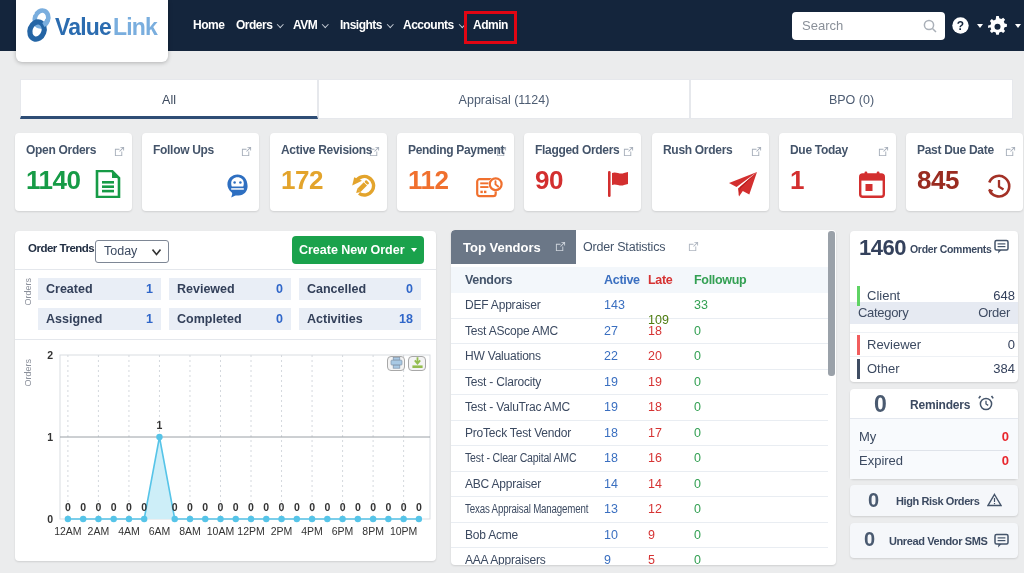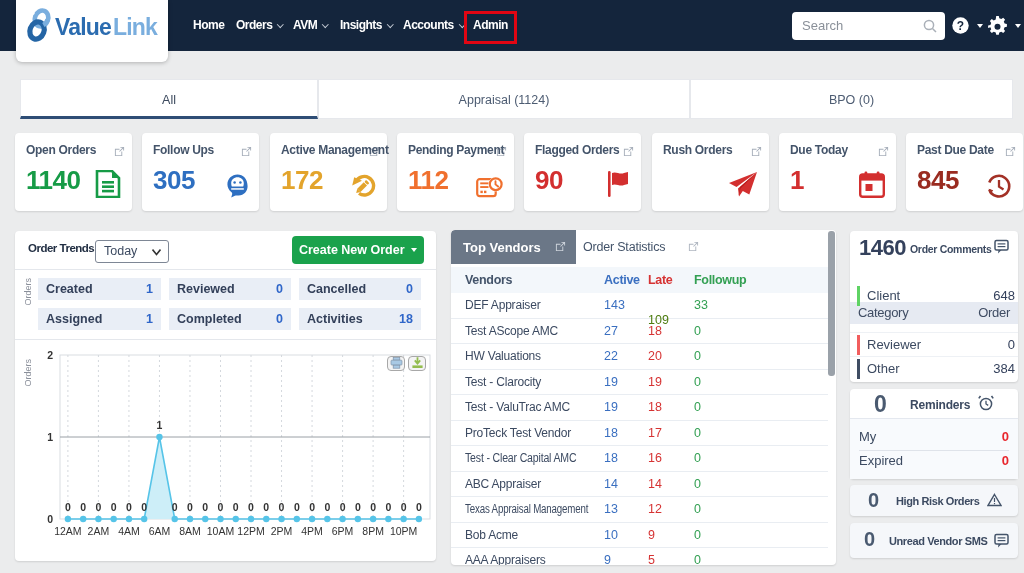--- a/index.html
+++ b/index.html
@@ -116,32 +116,31 @@
       <rect x="7" y="15.4" width="12" height="2.6" fill="#169b46"></rect>
       <rect x="7" y="19.8" width="12" height="2.6" fill="#169b46"></rect>
     </svg>
 </div>
 <div class="card" style="left:142px;">
   <div class="t">Follow Ups</div>
   <svg class="ext" viewBox="0 0 12 12">
       <path d="M1 3h5v1H2v6h6V6h1v5H1z" fill="#5d6b80"></path>
       <path d="M7 1h4v4h-1V2.7L6.3 6.4 5.6 5.7 9.3 2H7z" fill="#5d6b80"></path>
     </svg>
-  <div class="n" style="color:#2e6fc1;">305</div>
   <svg class="cicon" width="21" height="24" viewBox="0 0 21 24">
       <path d="M10.5 0.5C4.9 0.5 0.4 4.9 0.4 10.3c0 3.1 1.5 5.9 3.8 7.7 1 0.8 1.2 1.4 0.9 2.5l-0.9 3 3.7-1.7c0.9-0.4 1.6-0.5 2.6-0.3 6.1 0.6 10.1-4.2 10.1-9.2C20.6 4.9 16.1 0.5 10.5 0.5z" fill="#2e6fc1"></path>
       <path d="M10.5 3.2c-3.5 0-6.3 2.4-6.3 5.9 0 1.4 0.2 2.5 0.6 3.3h11.4c0.4-0.8 0.6-1.9 0.6-3.3 0-3.5-2.8-5.9-6.3-5.9z" fill="#fff"></path>
       <circle cx="7.6" cy="8.6" r="1.25" fill="#2e6fc1"></circle>
       <circle cx="13.4" cy="8.6" r="1.25" fill="#2e6fc1"></circle>
       <path d="M4.6 14.6 h11.8 v1.4 a7 7 0 0 1 -11.8 0z" fill="#fff" opacity="0"></path>
       <rect x="4.2" y="14.2" width="12.6" height="1.5" fill="#fff"></rect>
     </svg>
 </div>
 <div class="card" style="left:270px;">
-  <div class="t">Active Management</div>
+  <div class="t">Active Revisions</div>
   <svg class="ext" viewBox="0 0 12 12">
       <path d="M1 3h5v1H2v6h6V6h1v5H1z" fill="#5d6b80"></path>
       <path d="M7 1h4v4h-1V2.7L6.3 6.4 5.6 5.7 9.3 2H7z" fill="#5d6b80"></path>
     </svg>
   <div class="n" style="color:#e3a42c;">172</div>
   <svg class="cicon" width="25" height="24" viewBox="0 0 25 24">
       <path d="M5 7.5 A9.3 9.3 0 1 1 8 19.4" fill="none" stroke="#e3a42c" stroke-width="3.4"></path>
       <path d="M1.2 11.5 L3.2 3.2 L11 6.8 z" fill="#e3a42c"></path>
       <g transform="rotate(45 11.5 12.5)">
         <rect x="9.4" y="5.2" width="4.6" height="2.6" rx="1" fill="#e3a42c"></rect>

